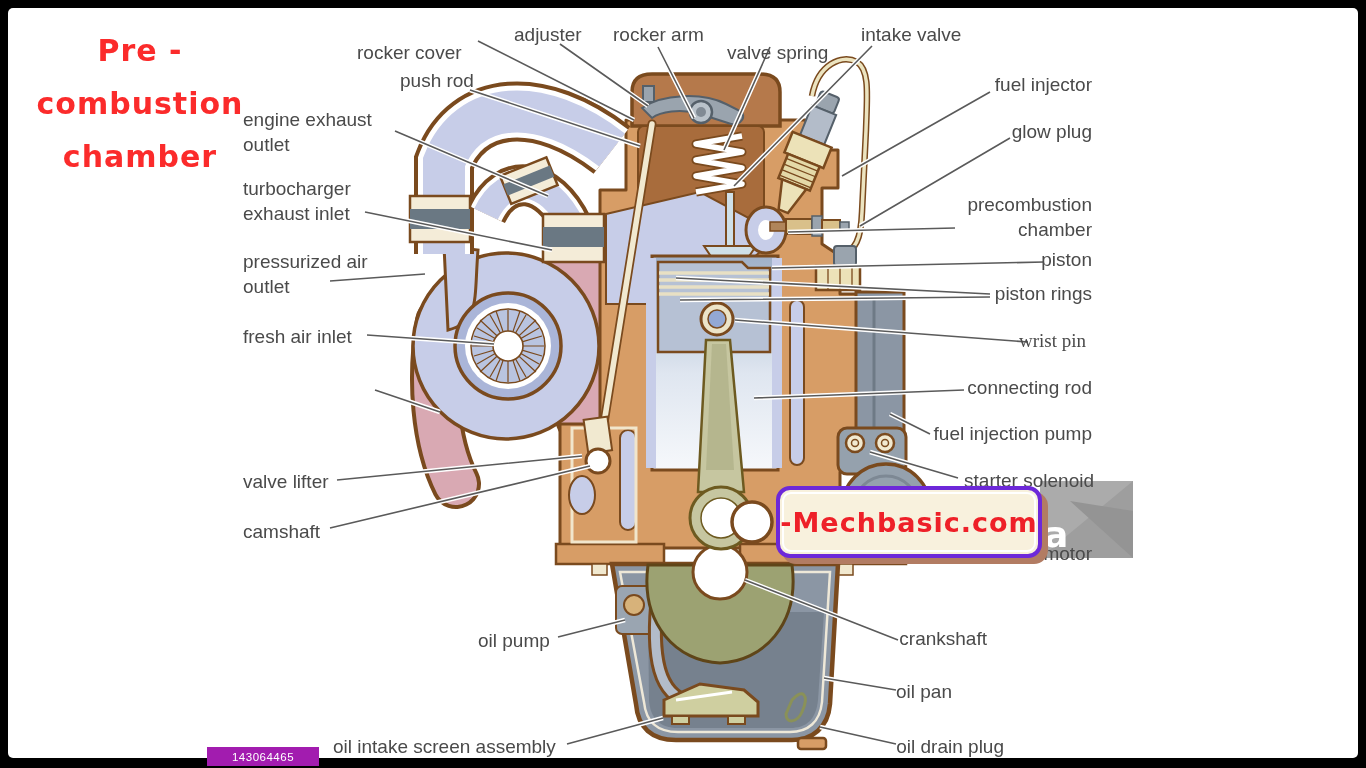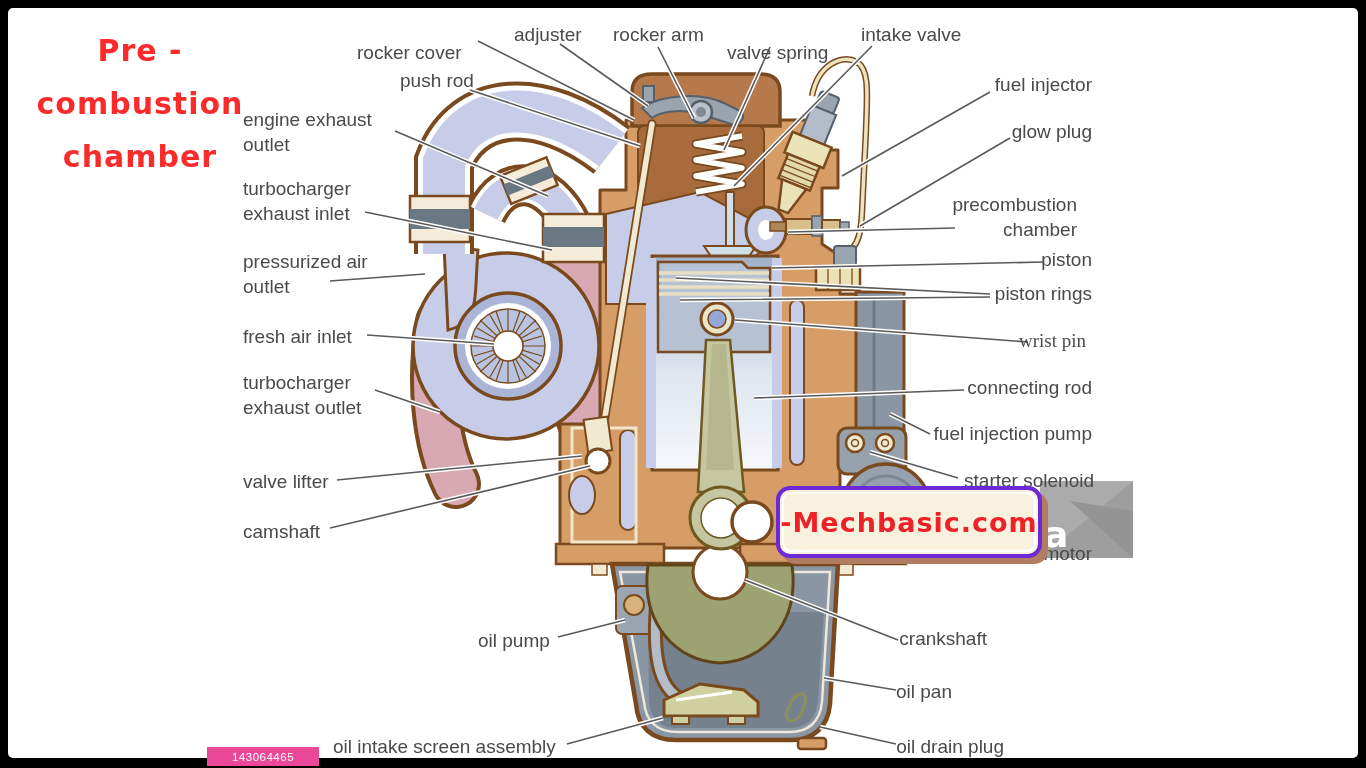--- a/index.html
+++ b/index.html
@@ -12,21 +12,21 @@
   .lbl.r{text-align:right;}
   .annotation{position:absolute;left:10px;top:16px;width:244px;text-align:center;z-index:6;
       font-family:"DejaVu Sans", sans-serif;font-weight:700;font-size:30px;line-height:53px;
       color:#fb2b2b;letter-spacing:1px;}
   .mechbox{position:absolute;left:768px;top:478px;width:258px;height:64px;z-index:8;
       background:#f8f1dd;border:4px solid #6d28d9;border-radius:14px;
       box-shadow:6px 6px 0 0 #b27c63;display:flex;align-items:center;justify-content:center;}
   .mechbox .inner-rim{position:absolute;inset:2px;border:2px solid #fff;border-radius:9px;pointer-events:none;}
   .mechtext{font-family:"DejaVu Sans", sans-serif;font-weight:700;font-size:27px;color:#ee2028;
       letter-spacing:1px;position:relative;z-index:1;}
-  .stockbadge{position:absolute;left:199px;top:739px;width:112px;height:19px;background:#ec4899;z-index:6;
+  .stockbadge{position:absolute;left:199px;top:739px;width:112px;height:19px;background:#a21caf;z-index:6;
       color:#fff;font-size:11.5px;display:flex;align-items:center;justify-content:center;letter-spacing:.5px;}
   .agencymark{position:absolute;left:1032px;top:473px;width:93px;height:77px;z-index:3;overflow:hidden;}
 </style>
 </head>
 <body>
 
 <div class="stage">
  <div class="slide">
 
   <div class="artwrap">
@@ -260,27 +260,26 @@
   <div class="lbl" style="left:349px;top:14px;margin-top:18px;">rocker cover</div>
   <div class="lbl" style="left:506px;top:14px;">adjuster</div>
   <div class="lbl" style="left:605px;top:14px;">rocker arm</div>
   <div class="lbl" style="left:719px;top:20px;margin-top:12px;">valve spring</div>
   <div class="lbl" style="left:853px;top:14px;">intake valve</div>
   <div class="lbl" style="left:392px;top:60px;">push rod</div>
   <div class="lbl r" style="right:266px;top:64px;">fuel injector</div>
   <div class="lbl r" style="right:266px;top:111px;">glow plug</div>
   <div class="lbl wrap" style="left:235px;top:99px;width:150px;">engine exhaust outlet</div>
   <div class="lbl wrap" style="left:235px;top:168px;width:150px;">turbocharger exhaust inlet</div>
-  <div class="lbl wrap r" style="right:281px;top:184px;width:160px;">precombustion chamber</div>
+  <div class="lbl wrap r" style="right:266px;top:184px;width:160px;">precombustion chamber</div>
   <div class="lbl r" style="right:266px;top:239px;">piston</div>
   <div class="lbl wrap" style="left:235px;top:241px;width:135px;">pressurized air outlet</div>
   <div class="lbl r" style="right:266px;top:273px;">piston rings</div>
   <div class="lbl" style="left:235px;top:316px;">fresh air inlet</div>
   <div class="lbl r" style="right:272px;top:320px;font-family:Liberation Serif, serif;">wrist pin</div>
-  <div class="lbl wrap" style="left:235px;top:362px;width:150px;">turbocharger exhaust outlet</div>
   <div class="lbl r" style="right:266px;top:367px;">connecting rod</div>
   <div class="lbl r" style="right:266px;top:413px;">fuel injection pump</div>
   <div class="lbl" style="left:235px;top:461px;">valve lifter</div>
   <div class="lbl r" style="right:264px;top:460px;">starter solenoid</div>
   <div class="lbl" style="left:235px;top:511px;">camshaft</div>
   <div class="lbl r" style="right:266px;top:533px;">starter motor</div>
   <div class="lbl" style="left:470px;top:620px;">oil pump</div>
   <div class="lbl r" style="right:371px;top:618px;">crankshaft</div>
   <div class="lbl r" style="right:406px;top:671px;">oil pan</div>
   <div class="lbl" style="left:325px;top:726px;">oil intake screen assembly</div>

